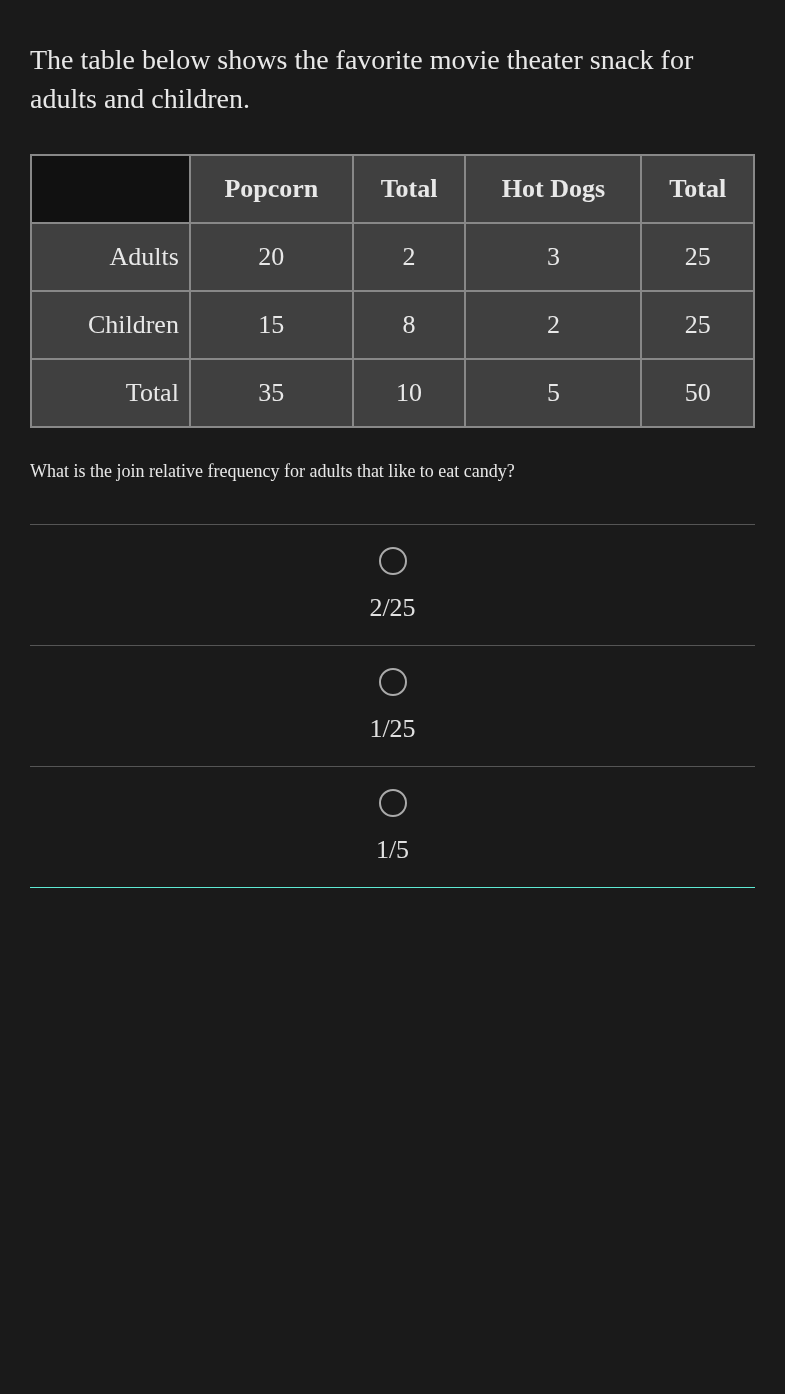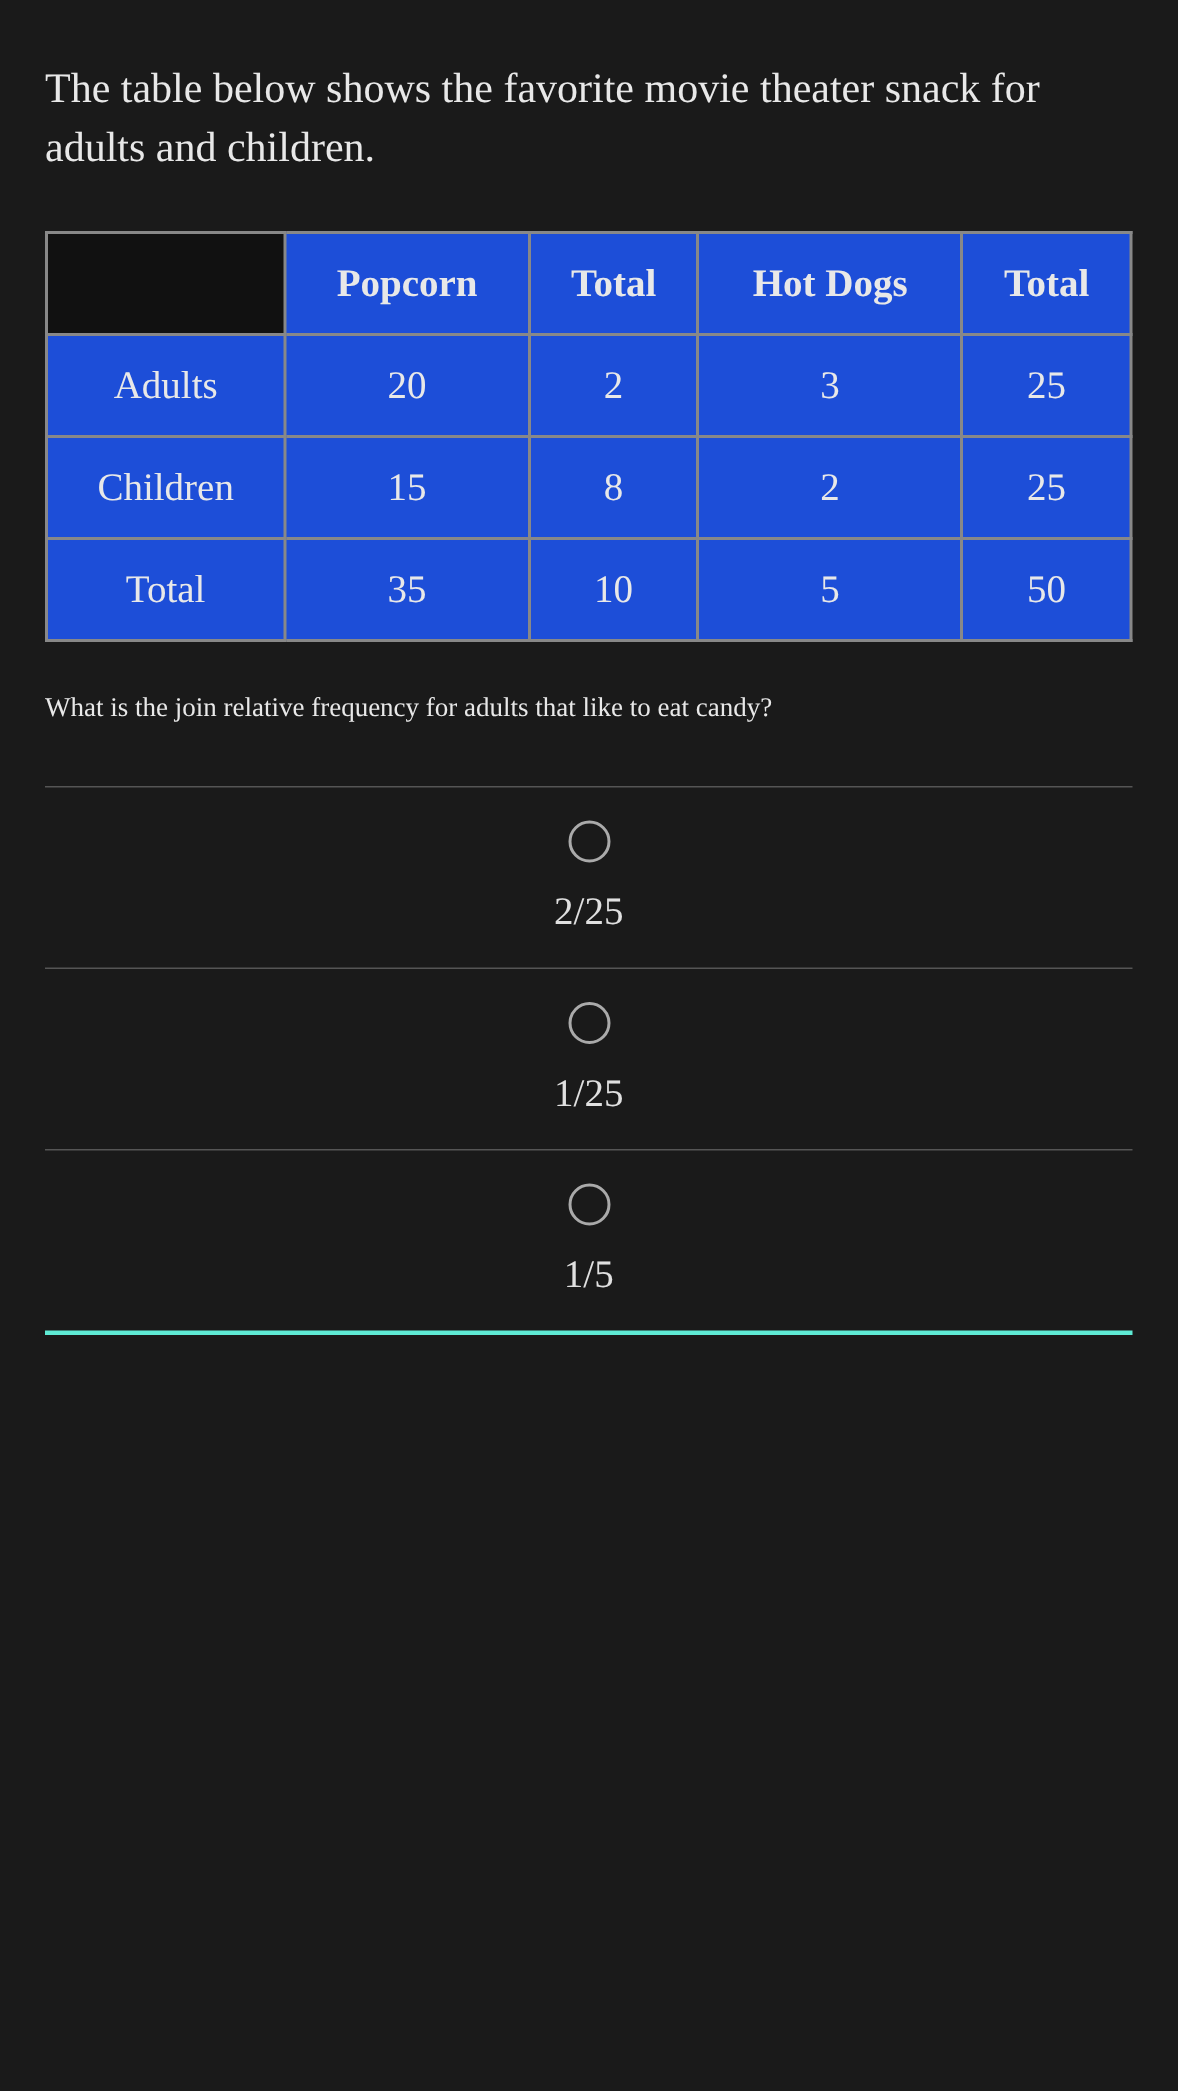--- a/index.html
+++ b/index.html
@@ -33,30 +33,30 @@
       width: 100%;
       border-collapse: collapse;
       border: 2px solid #888;
     }
 
     th, td {
       border: 2px solid #888;
       padding: 18px 10px;
       text-align: center;
       font-size: 26px;
-      background-color: #1d4ed8;
+      background-color: #404040;
       min-width: 80px;
     }
 
     th {
       font-weight: 600;
     }
 
     .row-header {
-      text-align: center;
+      text-align: right;
     }
 
     .question-text {
       font-size: 18px;
       line-height: 1.45;
       margin-bottom: 40px;
       font-weight: 400;
     }
 
     .options-container {
@@ -67,21 +67,21 @@
       display: flex;
       align-items: center;
       padding: 22px 10px;
       border-top: 1px solid #555;
       cursor: pointer;
       gap: 18px;
       flex-direction: column;
     }
 
     .option-item:last-child {
-      border-bottom: 3px solid #5eead4;
+      border-bottom: 1px solid #5eead4;
     }
 
     .radio-circle {
       width: 28px;
       height: 28px;
       border-radius: 50%;
       border: 2px solid #aaa;
       background: transparent;
       flex-shrink: 0;
     }

